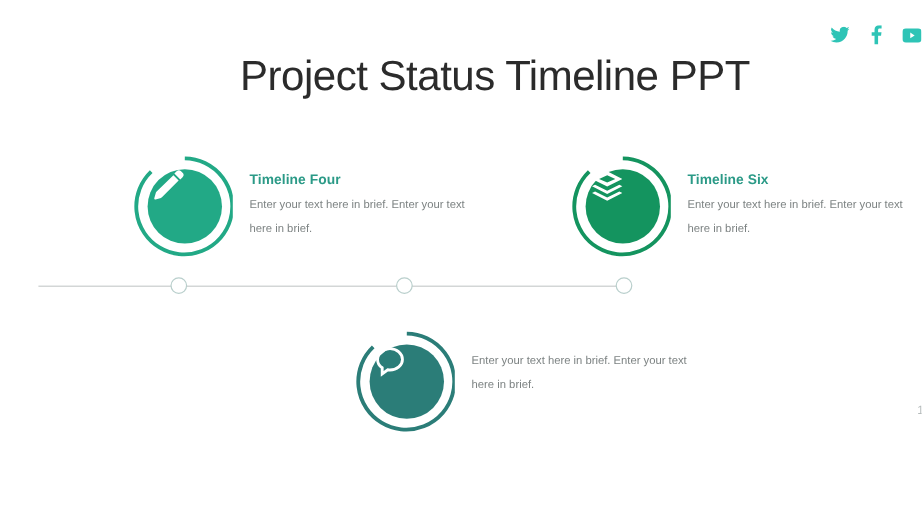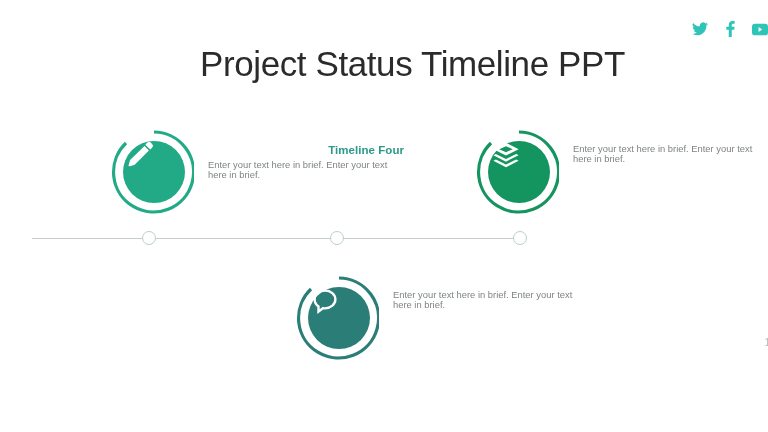--- a/index.html
+++ b/index.html
@@ -112,27 +112,26 @@
     padding-left: 14px;
     padding-top: 16px;
     width: 196px;
   }
   .tl-head {
     font-size: 11.5px;
     font-weight: bold;
     color: #2b9a87;
     margin: 0 0 4px 0;
     letter-spacing: 0.05px;
-    text-align: right;
   }
   .tl-head.h-six  { color: #2b9a87; }
   .tl-head.h-five { color: #2e8d84; }
   .tl-body {
     font-size: 9.4px;
-    line-height: 10px;
+    line-height: 20px;
     color: #7d8383;
     margin: 0;
   }
 
   
   .page-num {
     position: absolute;
     right: 30px;
     bottom: 24px;
     font-size: 10px;
@@ -199,20 +198,21 @@
       </svg>
       <span class="badge-icon">
         <svg width="30" height="30" viewBox="0 0 24 24" style="margin-left:4px;margin-top:0px;">
           <path fill="#ffffff" d="M12 2.2L1.9 7.3 12 12.4 22.1 7.3 12 2.2zm0 2.7l5.4 2.4L12 9.7 6.6 7.3 12 4.9z"></path>
           <path fill="#ffffff" d="M3.9 11.2L1.9 12.2 12 17.3l10.1-5.1-2-1L12 15.1l-8.1-3.9z"></path>
           <path fill="#ffffff" d="M3.9 15.6l-2 1L12 21.8l10.1-5.2-2-1L12 19.6l-8.1-4z"></path>
         </svg>
       </span>
     </div>
     <div class="tl-text">
+      <div class="tl-head h-six">Timeline Six</div>
       <div class="tl-body">Enter your text here in brief. Enter your text here in brief.</div>
     </div>
   </div>
 
   <div class="tl-item item-2">
     <div class="badge">
       <svg width="90" height="92" viewBox="0 0 90 92">
         <path d="M 50 4 A 40 40 0 1 1 22 15" fill="none" stroke="#2b7d78" stroke-width="3.2" stroke-linecap="butt"></path>
         <circle cx="50" cy="44" r="33" fill="#ffffff"></circle>
         <circle cx="50" cy="44" r="31" fill="#2b7d78"></circle>

